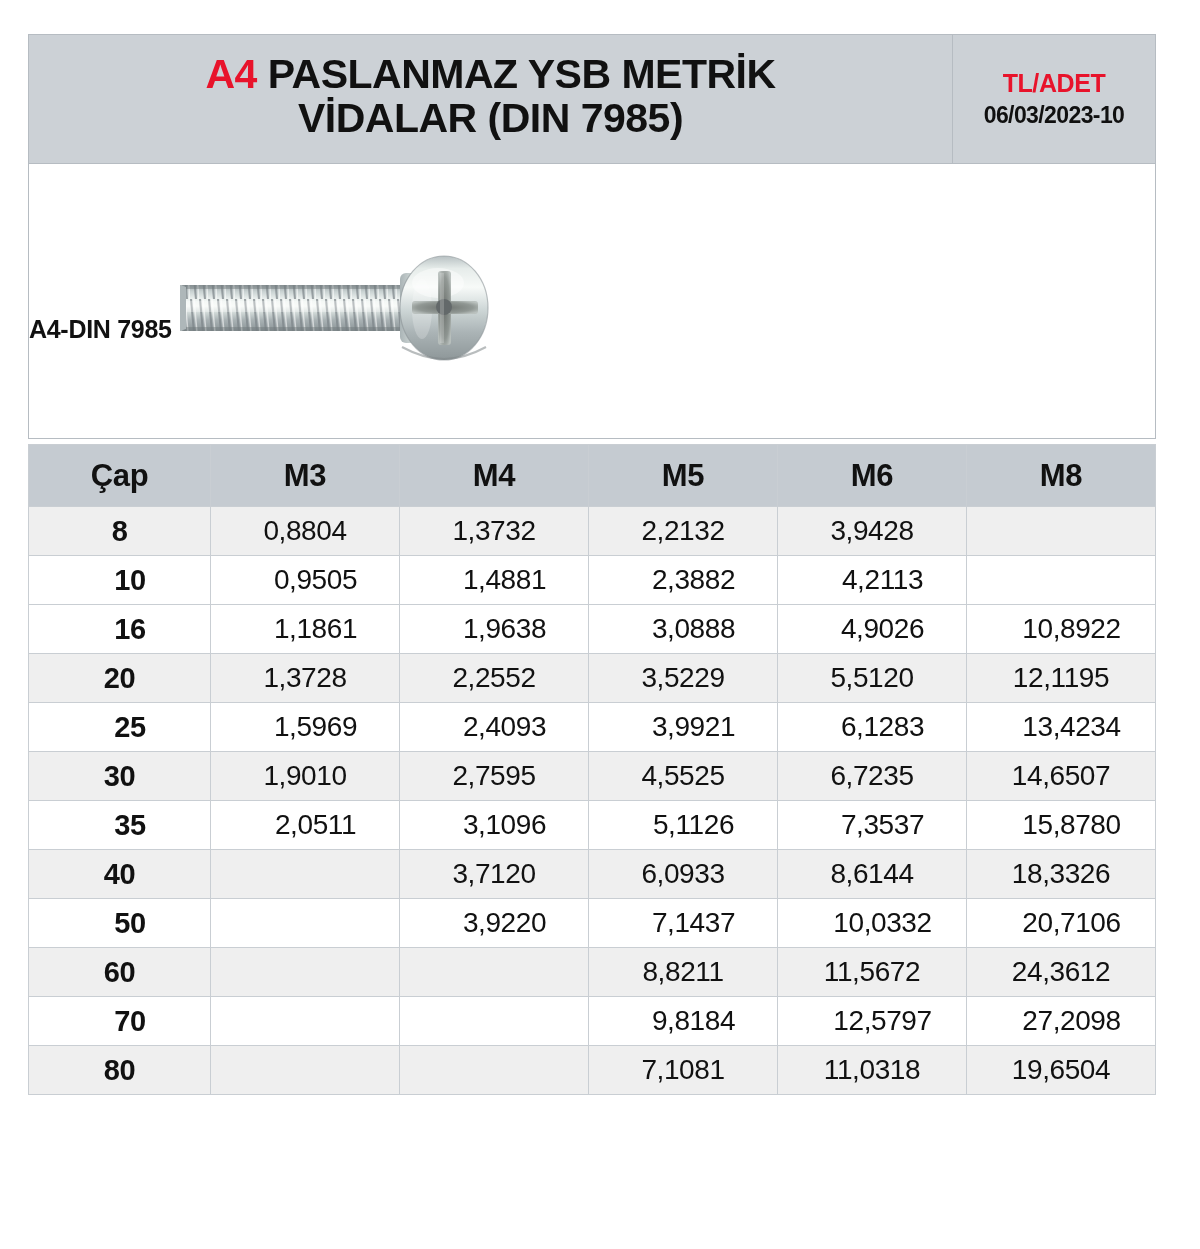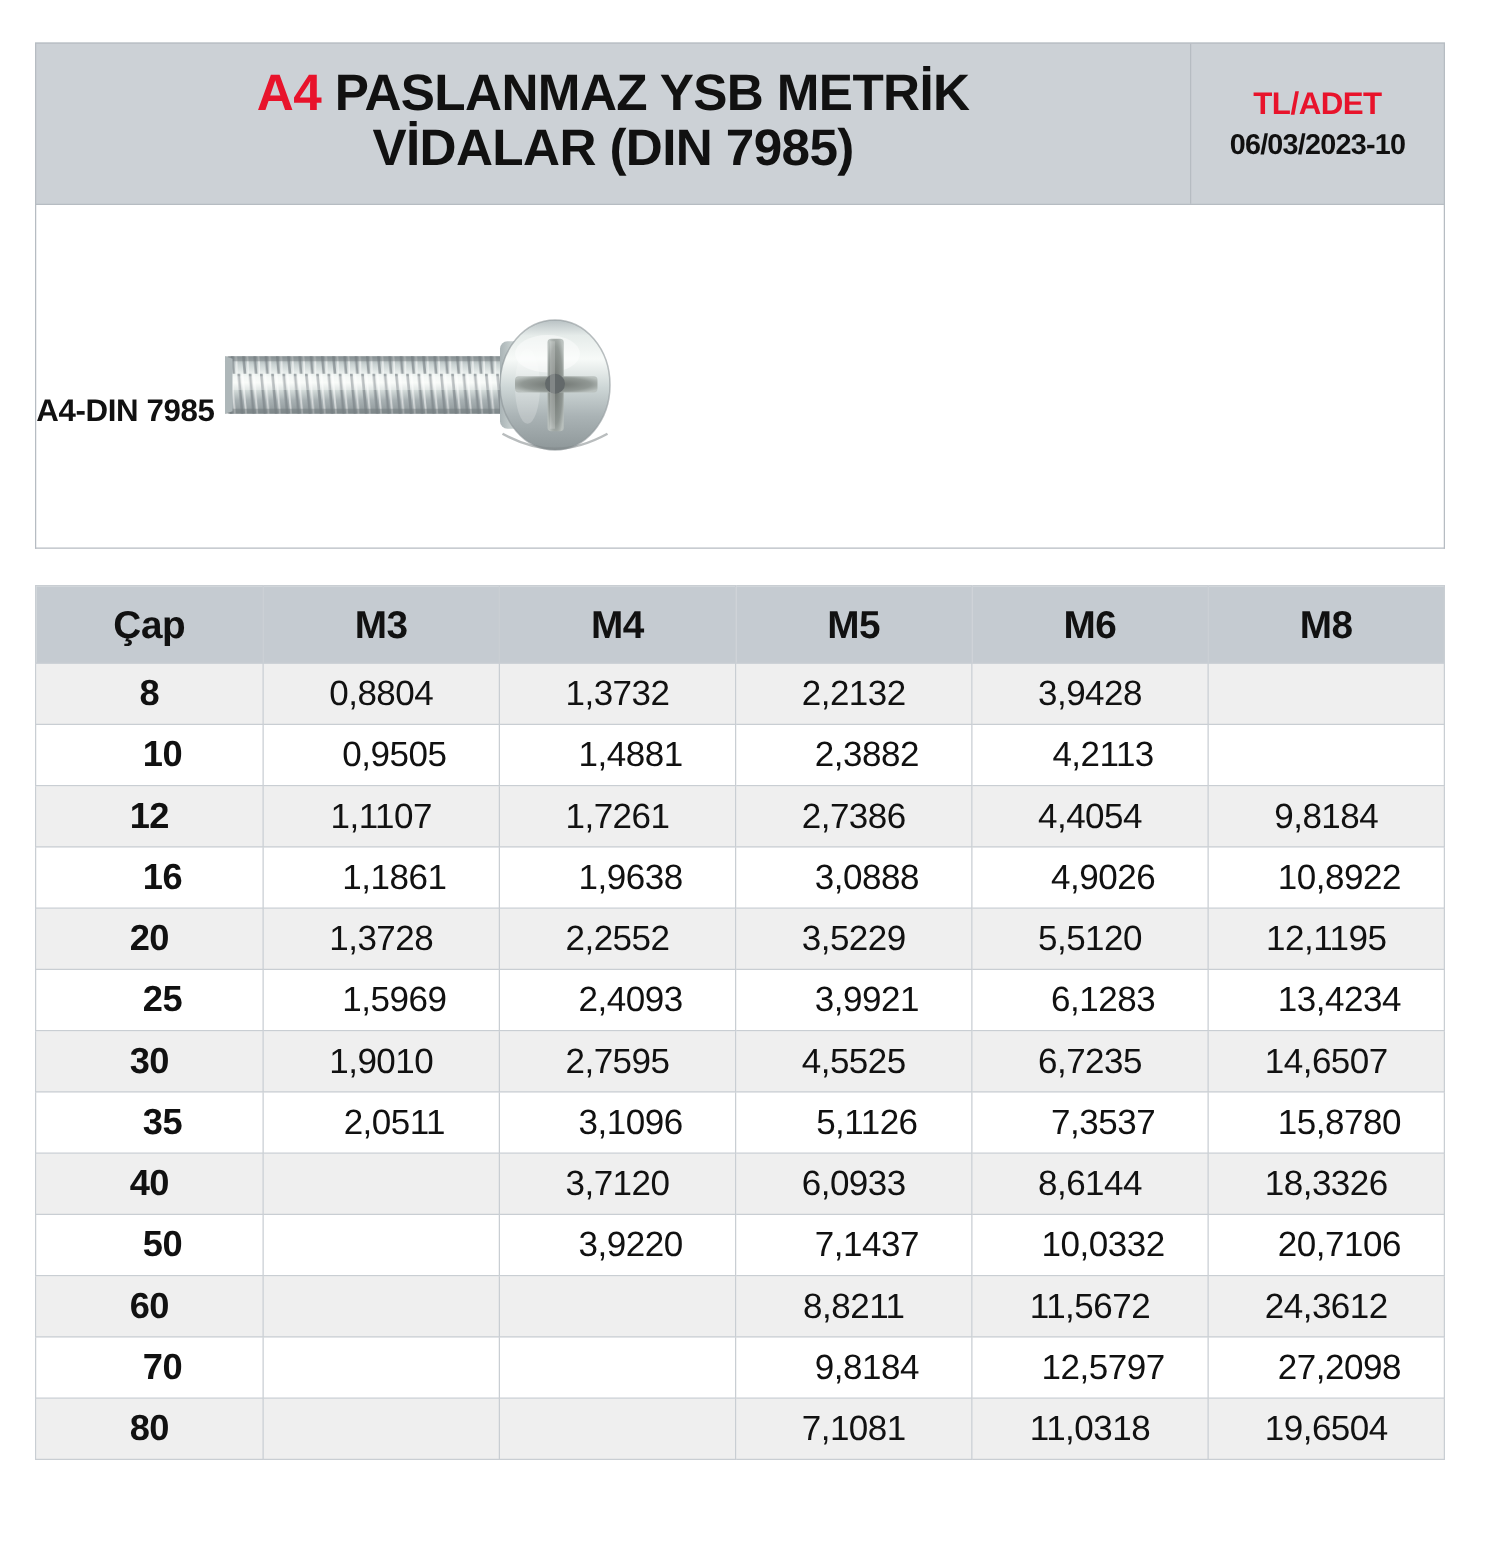--- a/index.html
+++ b/index.html
@@ -113,21 +113,20 @@
   }
 
   
   .price-table {
     position: absolute;
     left: 28px;
     top: 444px;
     width: 1128px;
     border-collapse: collapse;
     table-layout: fixed;
-    margin-top: 24px;
   }
   .price-table th,
   .price-table td {
     border: 1px solid #c9ced3;
     text-align: center;
     box-sizing: border-box;
   }
   .price-table thead th {
     background: #c5cbd1;
     height: 62px;
@@ -270,28 +269,20 @@
           <td></td>
         </tr>
         <tr class="even">
           <td class="dia">10</td>
           <td>0,9505</td>
           <td>1,4881</td>
           <td>2,3882</td>
           <td>4,2113</td>
           <td></td>
         </tr>
-        <tr class="odd">
-          <td class="dia">12</td>
-          <td>1,1107</td>
-          <td>1,7261</td>
-          <td>2,7386</td>
-          <td>4,4054</td>
-          <td>9,8184</td>
-        </tr>
         <tr class="even">
           <td class="dia">16</td>
           <td>1,1861</td>
           <td>1,9638</td>
           <td>3,0888</td>
           <td>4,9026</td>
           <td>10,8922</td>
         </tr>
         <tr class="odd">
           <td class="dia">20</td>

